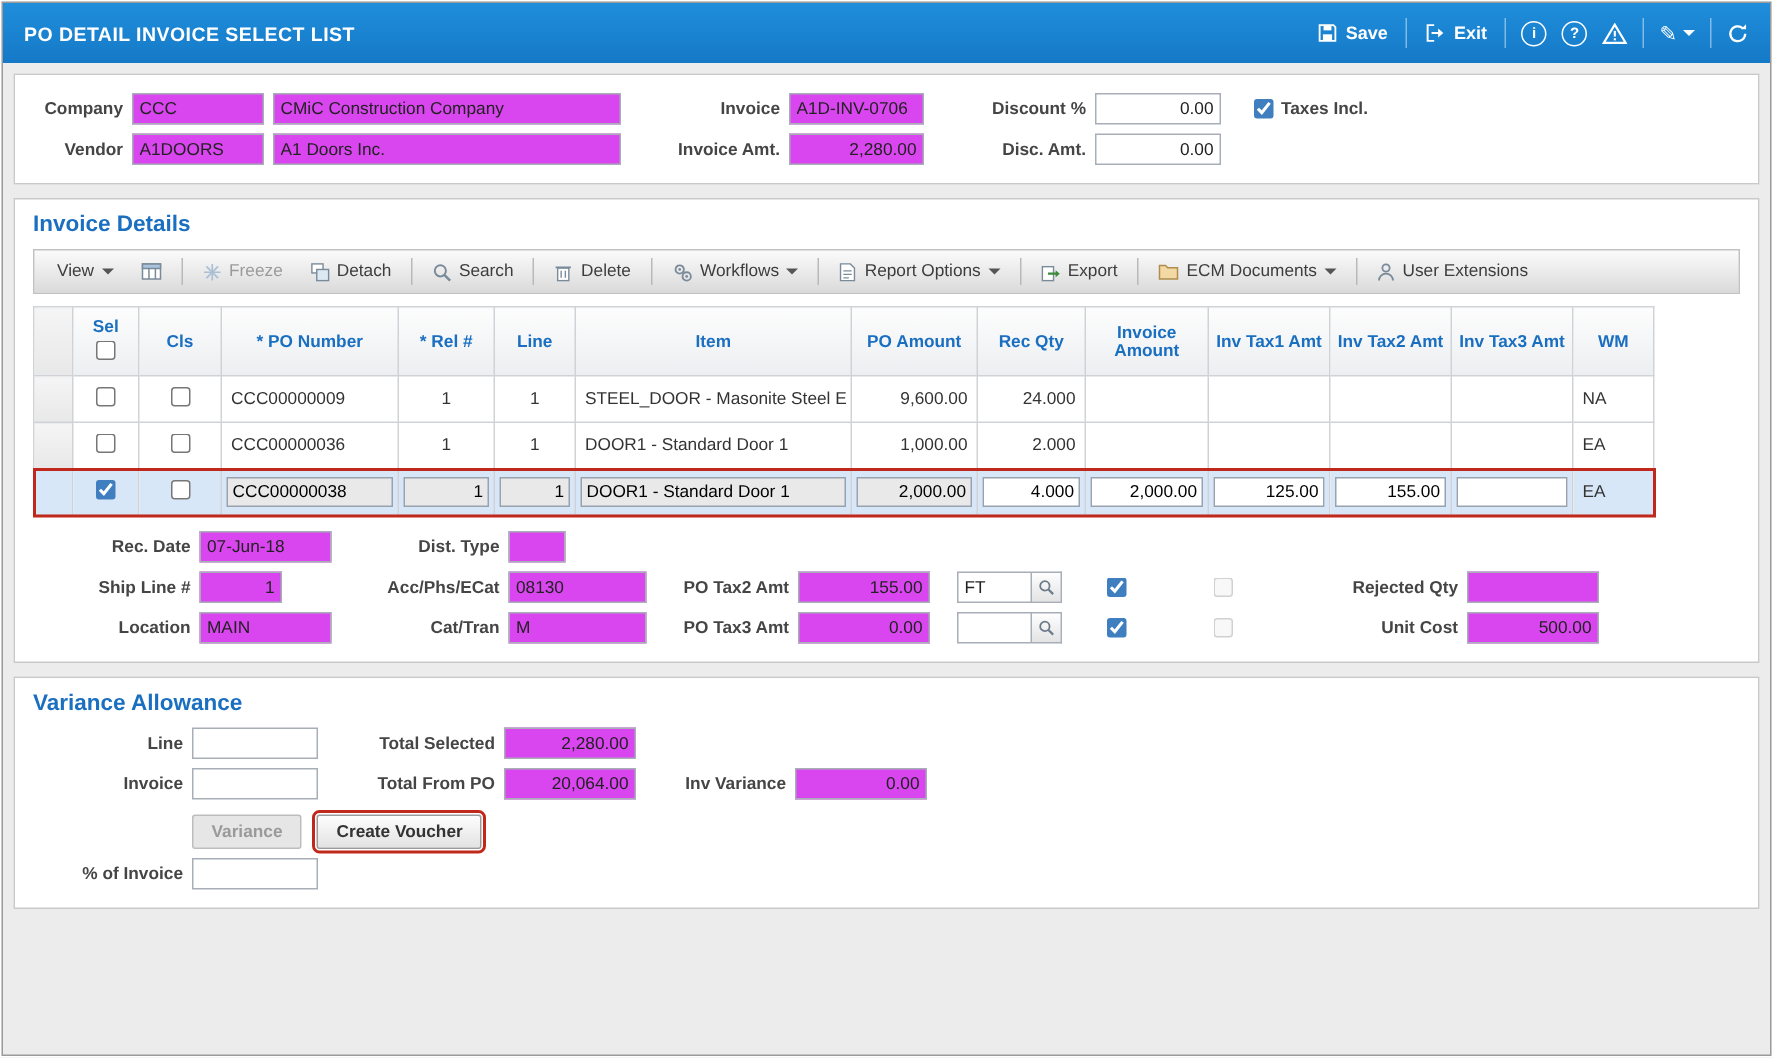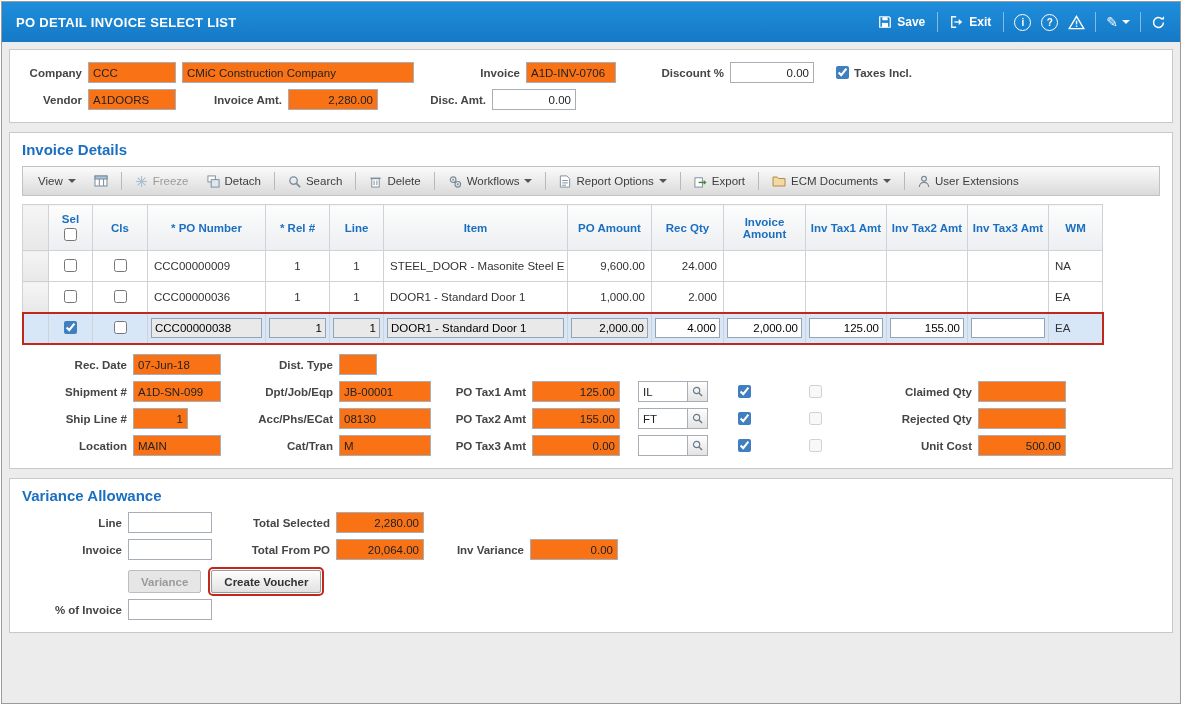--- a/index.html
+++ b/index.html
@@ -46,21 +46,21 @@
   
   .content { flex: 1; padding: 7px 7px; display: flex; flex-direction: column; gap: 9px; }
   .panel { background: #fff; border: 1px solid #c9c9c9; padding: 6px 12px 12px; }
   .panel-title { color: #1b6fc0; font-size: 15px; font-weight: 600; margin: 2px 0 8px; }
 
   
   .frow { display: flex; align-items: center; margin-top: 6px; }
   .lab { font-weight: bold; color: #454545; white-space: nowrap; }
   .r { text-align: right; margin-right: 6px; display: inline-block; }
   input.fld {
-    height: 21px; border: 1px solid #a8aeb6; background: #f97316;
+    height: 21px; border: 1px solid #a8aeb6; background: #d946ef;
     font: 11.5px "Liberation Sans", sans-serif; color: #222; padding: 0 4px;
   }
   input.fld.white { background: #fff; }
   input.fld.num { text-align: right; }.w84{width:84px}.w88{width:88px}.w90{width:90px}
   .w92{width:92px}.w232{width:232px}.w55{width:55px}.w38{width:38px}.w50{width:50px}
   .lw60{width:60px}.lw70{width:70px}.lw105{width:105px}.lw112{width:112px}
   .lw95{width:95px}.lw150{width:150px}
 
   
   .toolbar {
@@ -170,20 +170,21 @@
         <span class="lab r lw60" style="margin-left:46px">Invoice</span>
         <input class="fld w90" readonly="" value="A1D-INV-0706" style="">
         <span class="lab r lw70" style="margin-left:38px">Discount %</span>
         <input class="fld w84 num white" value="0.00" style="">
         <input type="checkbox" style="margin-left: 22px;" checked="">
         <span class="lab" style="margin-left:5px">Taxes Incl.</span>
       </div>
       <div class="frow">
         <span class="lab r lw60">Vendor</span>
         <input class="fld w88" readonly="" value="A1DOORS" style="">
+        <input class="fld w232" style="margin-left: 6px;" readonly="" value="A1 Doors Inc.">
         <span class="lab r" style="margin-left:18px;width:88px">Invoice Amt.</span>
         <input class="fld w90 num" readonly="" value="2,280.00" style="">
         <span class="lab r lw70" style="margin-left:38px">Disc. Amt.</span>
         <input class="fld w84 num white" value="0.00" style="">
       </div>
     </section>
 
     <section class="panel">
       <div class="panel-title">Invoice Details</div>
 
@@ -375,41 +376,20 @@
       </table>
 
       <div style="margin-top:10px">
         <div class="frow">
           <span class="lab r lw105">Rec. Date</span>
           <input class="fld w88" readonly="" value="07-Jun-18" style="">
           <span class="lab r lw112">Dist. Type</span>
           <input class="fld w38" readonly="" value="" style="">
         </div>
         <div class="frow">
-          <span class="lab r lw105">Shipment #</span>
-          <input class="fld w88" readonly="" value="A1D-SN-099" style="">
-          <span class="lab r lw112">Dpt/Job/Eqp</span>
-          <input class="fld w92" readonly="" value="JB-00001" style="">
-          <span class="lab r lw95">PO Tax1 Amt</span>
-          <input class="fld w88 num" readonly="" value="125.00" style="">
-          <span class="combo" style="margin-left:18px">
-            <input class="fld w50 white" value="IL" style="">
-            <span class="mag-btn">
-                <svg class="ic" width="11" height="11" viewBox="0 0 12 12">
-                  <circle cx="5" cy="5" r="3.4" fill="none" stroke="#6b7b8a" stroke-width="1.3"></circle>
-                  <line x1="7.6" y1="7.6" x2="11" y2="11" stroke="#6b7b8a" stroke-width="1.6"></line>
-                </svg>
-              </span>
-          </span>
-          <input type="checkbox" style="margin-left: 30px;" checked="">
-          <input type="checkbox" style="margin-left: 58px;" disabled="">
-          <span class="lab r lw150">Claimed Qty</span>
-          <input class="fld w88" readonly="" value="" style="">
-        </div>
-        <div class="frow">
           <span class="lab r lw105">Ship Line #</span>
           <input class="fld w55 num" readonly="" value="1" style="">
           <span class="lab r lw112" style="margin-left:33px">Acc/Phs/ECat</span>
           <input class="fld w92" readonly="" value="08130" style="">
           <span class="lab r lw95">PO Tax2 Amt</span>
           <input class="fld w88 num" readonly="" value="155.00" style="">
           <span class="combo" style="margin-left:18px">
             <input class="fld w50 white" value="FT" style="">
             <span class="mag-btn">
                 <svg class="ic" width="11" height="11" viewBox="0 0 12 12">

